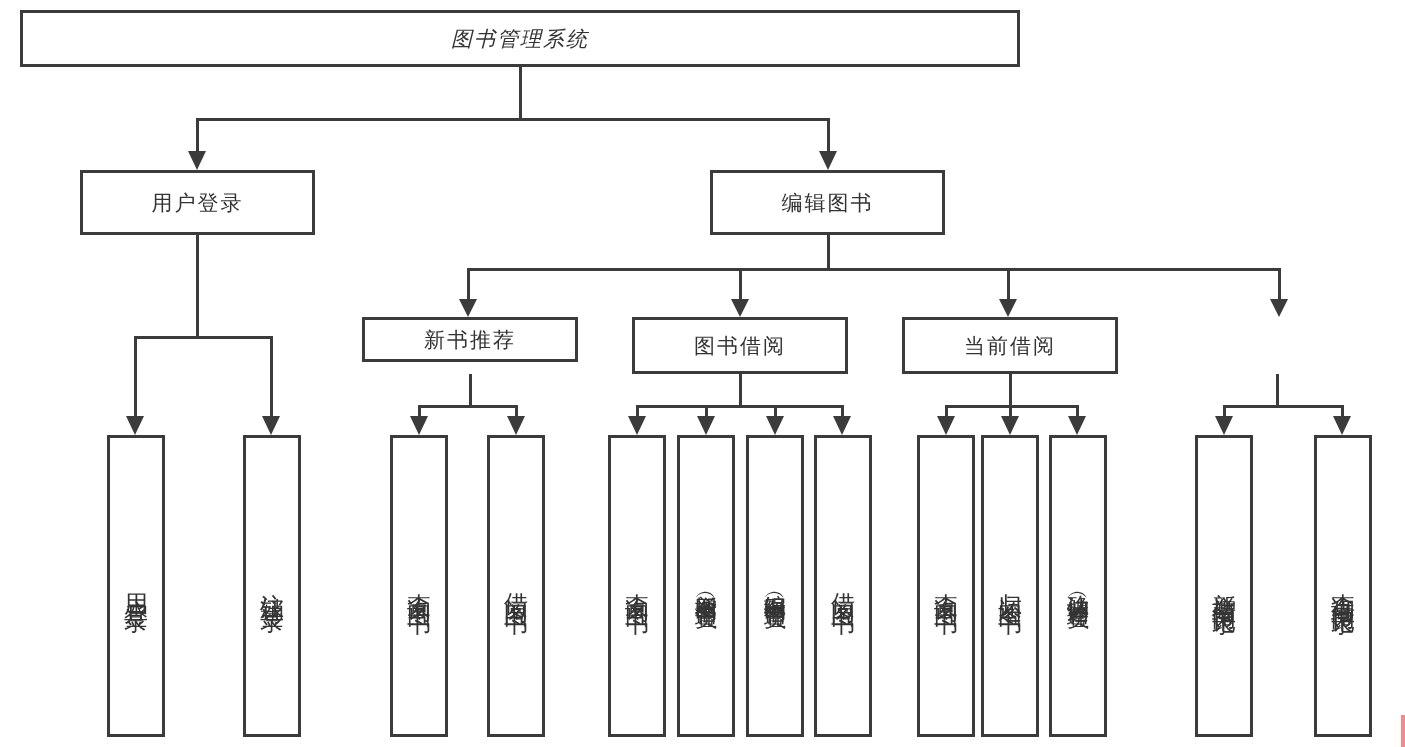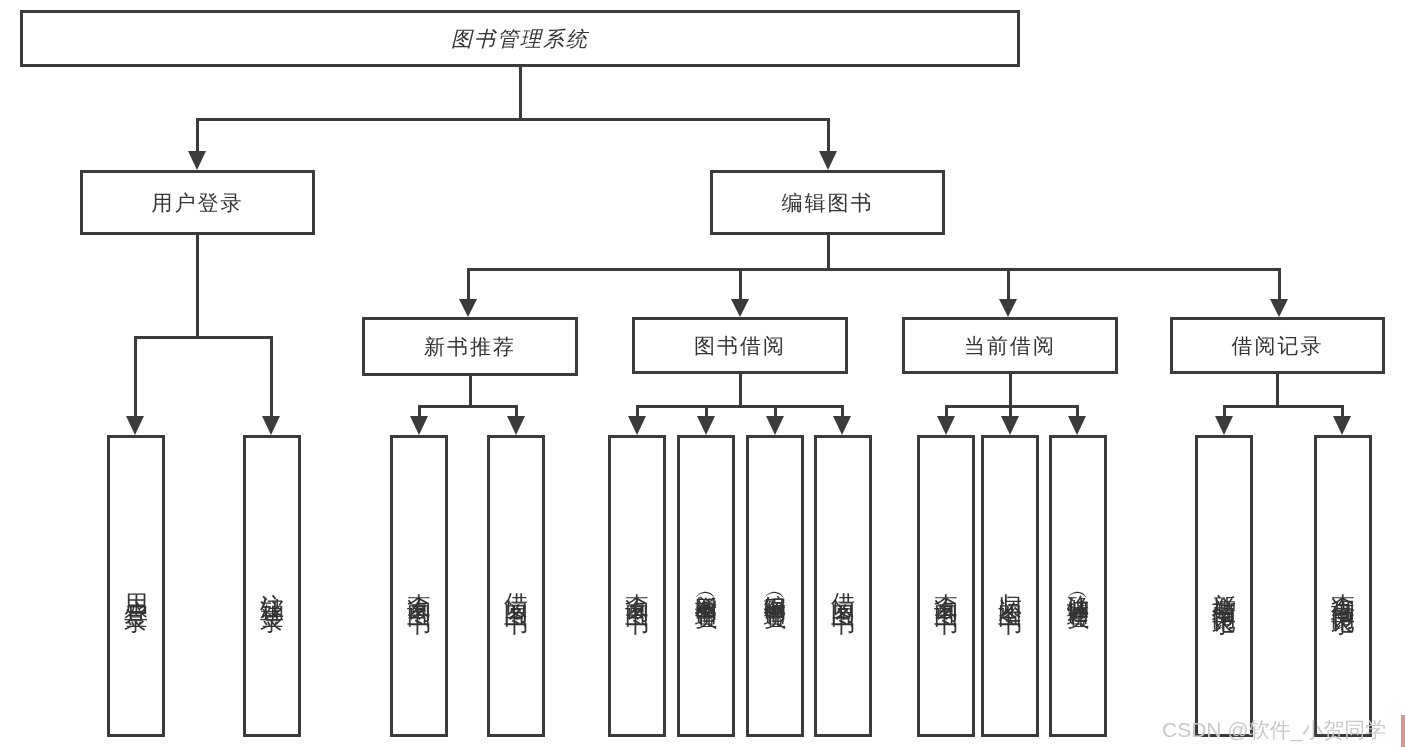--- a/index.html
+++ b/index.html
@@ -88,35 +88,32 @@
   </div>
 
   <div class="node" style="left:80px; top:170px; width:235px; height:65px;">
     <span>用户登录</span>
   </div>
 
   <div class="node" style="left:710px; top:170px; width:235px; height:65px;">
     <span>编辑图书</span>
   </div>
 
-  <div class="node" style="left:362px; top:317px; width:216px; height:59px;">
+  <div class="node" style="left:362px; top:317px; width:216px; height:45px;">
     <span>新书推荐</span>
   </div>
 
   <div class="node" style="left:902px; top:317px; width:216px; height:57px;">
     <span>当前借阅</span>
   </div>
 
   <div class="node" style="left:632px; top:317px; width:216px; height:57px;">
     <span>图书借阅</span>
   </div>
 
-  <div class="node" style="left:1170px; top:317px; width:215px; height:57px;">
-    <span>借阅记录</span>
-  </div>
 
   <div class="leaf" style="left:107px;">
     <span class="vtext">用户登录</span>
   </div>
   <div class="leaf" style="left:243px;">
     <span class="vtext">注销登录</span>
   </div>
   <div class="leaf" style="left:390px;">
     <span class="vtext">查询图书</span>
   </div>
@@ -203,16 +200,15 @@
   <div class="line" style="left:1076px; top:405px; width:3px; height:14px;"></div>
   <div class="arrowhead" style="left:1068px; top:416px;"></div>
 
   <div class="line" style="left:1276px; top:374px; width:3px; height:33px;"></div>
   <div class="line" style="left:1223px; top:405px; width:121px; height:3px;"></div>
   <div class="line" style="left:1223px; top:405px; width:3px; height:14px;"></div>
   <div class="arrowhead" style="left:1215px; top:416px;"></div>
   <div class="line" style="left:1341px; top:405px; width:3px; height:14px;"></div>
   <div class="arrowhead" style="left:1333px; top:416px;"></div>
 
-  <div class="watermark">CSDN @软件_小贺同学</div>
   <div class="red-edge"></div>
 
 </div>
 
 </body></html>

